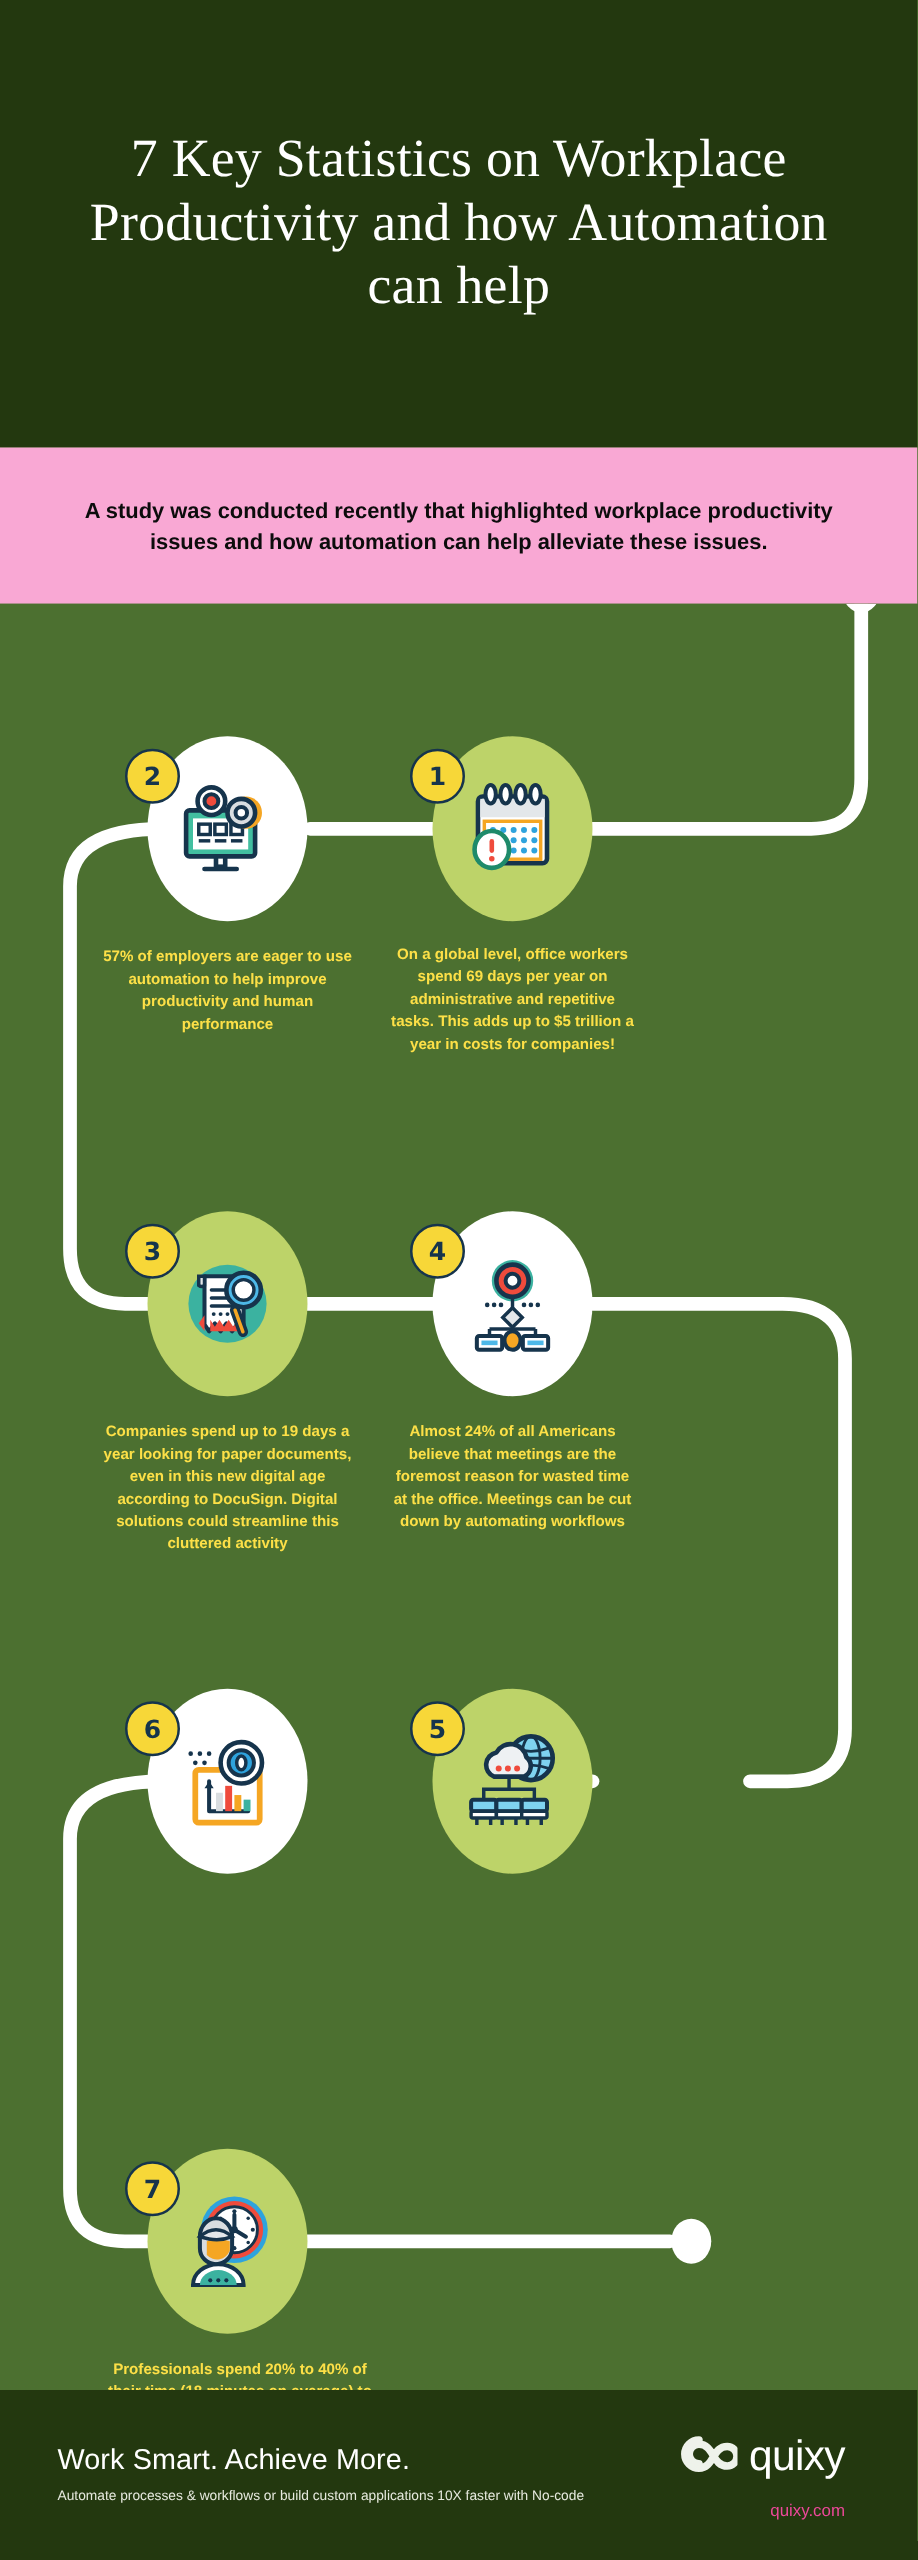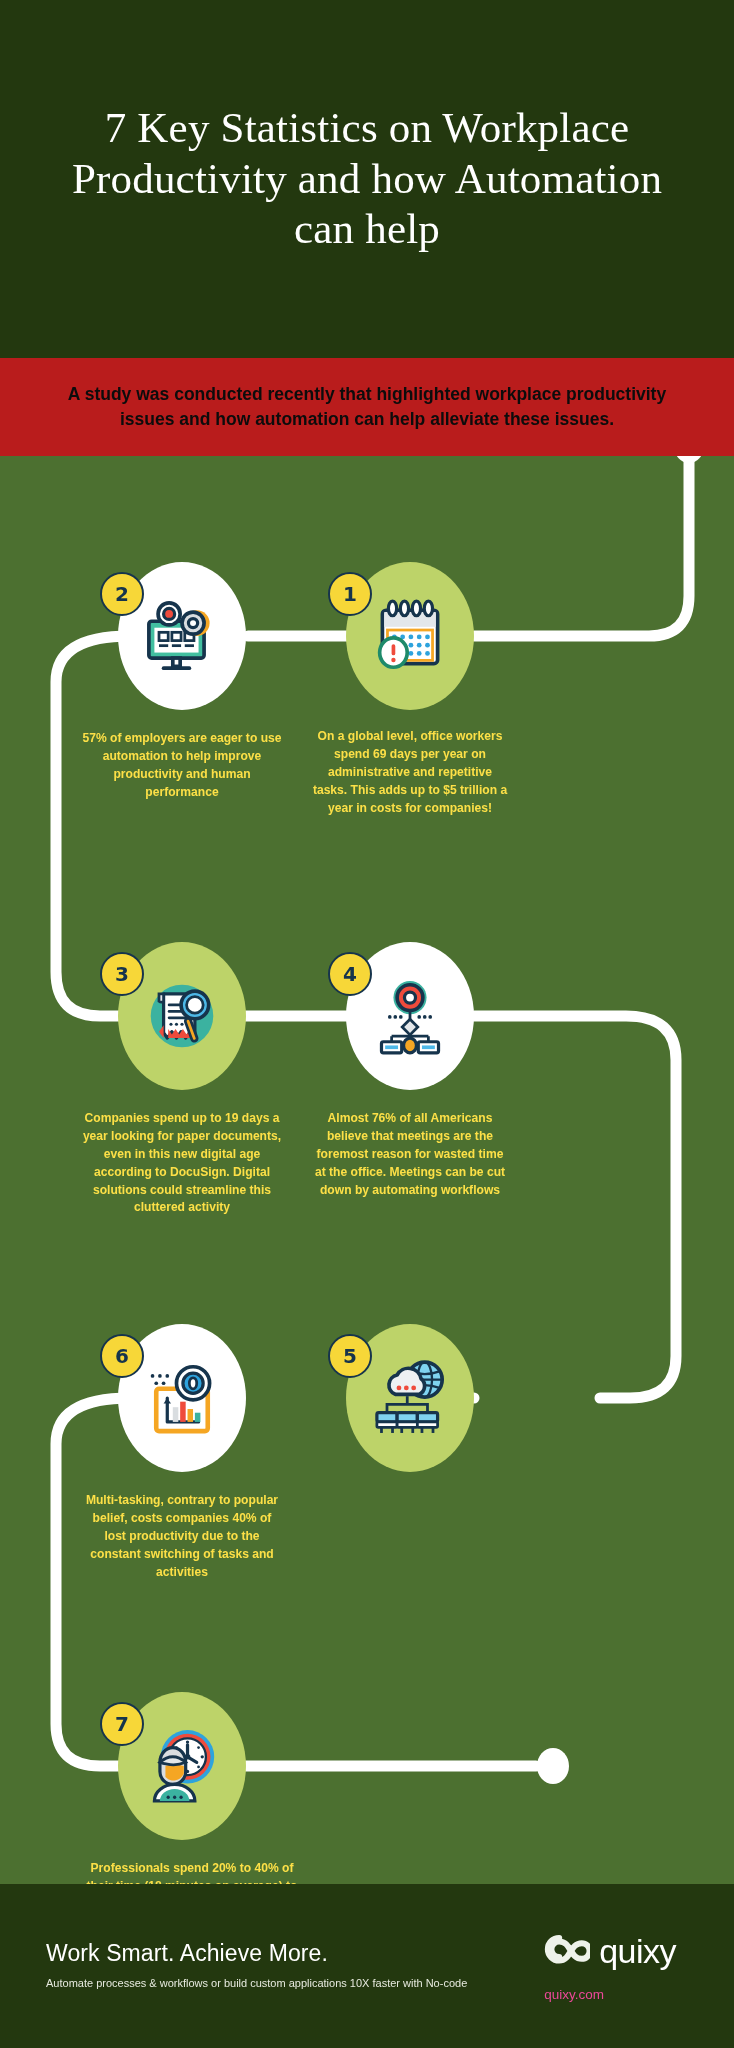--- a/index.html
+++ b/index.html
@@ -24,22 +24,22 @@
     color:#ffffff;
     font-size:43px;
     line-height:1.18;
     font-weight:400;
     text-align:center;
     letter-spacing:.2px;
   }
 
   
   .subband {
-    background:#b91c1c;
-    height:98px;
+    background:#f9a8d4;
+    height:125px;
     display:flex; align-items:center; justify-content:center;
     padding:0 55px;
   }
   .subband p {
     color:#0c0c0c;
     font-size:17.5px;
     font-weight:bold;
     line-height:1.42;
     text-align:center;
   }
@@ -89,33 +89,33 @@
     font-size:12.1px;
     font-weight:bold;
     line-height:1.48;
     text-align:center;
   }
 
   
   .footer {
     position:absolute;
     left:0; bottom:0;
-    width:734px; height:164px;
+    width:734px; height:136px;
     background:#23380f;
     display:flex; align-items:center; justify-content:space-between;
     padding:0 44px 0 46px;
   }
   .foot-left .tag {
     color:#ffffff; font-size:23px; font-weight:400; margin-bottom:9px;
     letter-spacing:.1px;
   }
   .foot-left .sub {
     color:#e7eadf; font-size:11px; line-height:1.45;
   }
-  .foot-right { text-align:left; padding-right:14px; }
+  .foot-right { text-align:right; padding-right:14px; }
   .brandrow { display:flex; align-items:center; gap:9px; justify-content:flex-end; }
   .brandmark { width:46px; height:40px; }
   .brandname { color:#ffffff; font-size:34px; letter-spacing:-.5px; line-height:1; }
   .site { color:#ec4899; font-size:13.5px; margin-top:16px; }
 </style>
 </head>
 <body>
 
 <div class="header">
   <h1>7 Key Statistics on Workplace Productivity and how Automation can help</h1>
@@ -267,21 +267,21 @@
         <line x1="70" y1="72" x2="70" y2="78" stroke="#16344c" stroke-width="3"></line>
         <rect x="19" y="78" width="22" height="12" rx="2" fill="#ffffff" stroke="#16344c" stroke-width="3.5"></rect>
         <rect x="23" y="82" width="14" height="4" fill="#4db8e8"></rect>
         <rect x="59" y="78" width="22" height="12" rx="2" fill="#ffffff" stroke="#16344c" stroke-width="3.5"></rect>
         <rect x="63" y="82" width="14" height="4" fill="#4db8e8"></rect>
         <ellipse cx="50" cy="82" rx="7" ry="8" fill="#f5a623" stroke="#16344c" stroke-width="3.5"></ellipse>
       </svg>
     </div>
     <div class="badge">4</div>
   </div>
-  <div class="caption" style="left:310px; top:654px;">Almost 76% of all Americans believe that meetings are the foremost reason for wasted time at the office. Meetings can be cut down by automating workflows</div>
+  <div class="caption" style="left:310px; top:654px;">Almost 24% of all Americans believe that meetings are the foremost reason for wasted time at the office. Meetings can be cut down by automating workflows</div>
 
   <div class="node" style="left:118px; top:868px;">
     <div class="disc white">
       <svg class="node-icon" viewBox="0 0 100 100">
         <g fill="#16344c">
           <circle cx="18" cy="26" r="2"></circle>
             <circle cx="26" cy="26" r="2"></circle>
             <circle cx="34" cy="26" r="2"></circle>
           <circle cx="22" cy="34" r="2"></circle>
             <circle cx="30" cy="34" r="2"></circle>
@@ -297,21 +297,20 @@
         <rect x="64" y="66" width="6" height="10" fill="#3bb2a0"></rect>
         <g stroke="#16344c" stroke-width="4" fill="#ffffff">
           <circle cx="62" cy="34" r="18"></circle>
         </g>
         <circle cx="62" cy="34" r="11" fill="#2ea3dd" stroke="#16344c" stroke-width="3.5"></circle>
         <ellipse cx="62" cy="34" rx="4" ry="6" fill="#ffffff" stroke="#16344c" stroke-width="3"></ellipse>
       </svg>
     </div>
     <div class="badge">6</div>
   </div>
-  <div class="caption" style="left:82px; top:1036px;">Multi-tasking, contrary to popular belief, costs companies 40% of lost productivity due to the constant switching of tasks and activities</div>
 
   <div class="node" style="left:346px; top:868px;">
     <div class="disc olive">
       <svg class="node-icon" viewBox="0 0 100 100">
         <circle cx="66" cy="30" r="19" fill="#7fd3f0" stroke="#16344c" stroke-width="4"></circle>
         <g stroke="#16344c" stroke-width="2.5" fill="none">
           <ellipse cx="66" cy="30" rx="8" ry="19"></ellipse>
           <line x1="47" y1="30" x2="85" y2="30"></line>
           <path d="M50,21 q16,6 32,0"></path>
           <path d="M50,39 q16,-6 32,0"></path>

